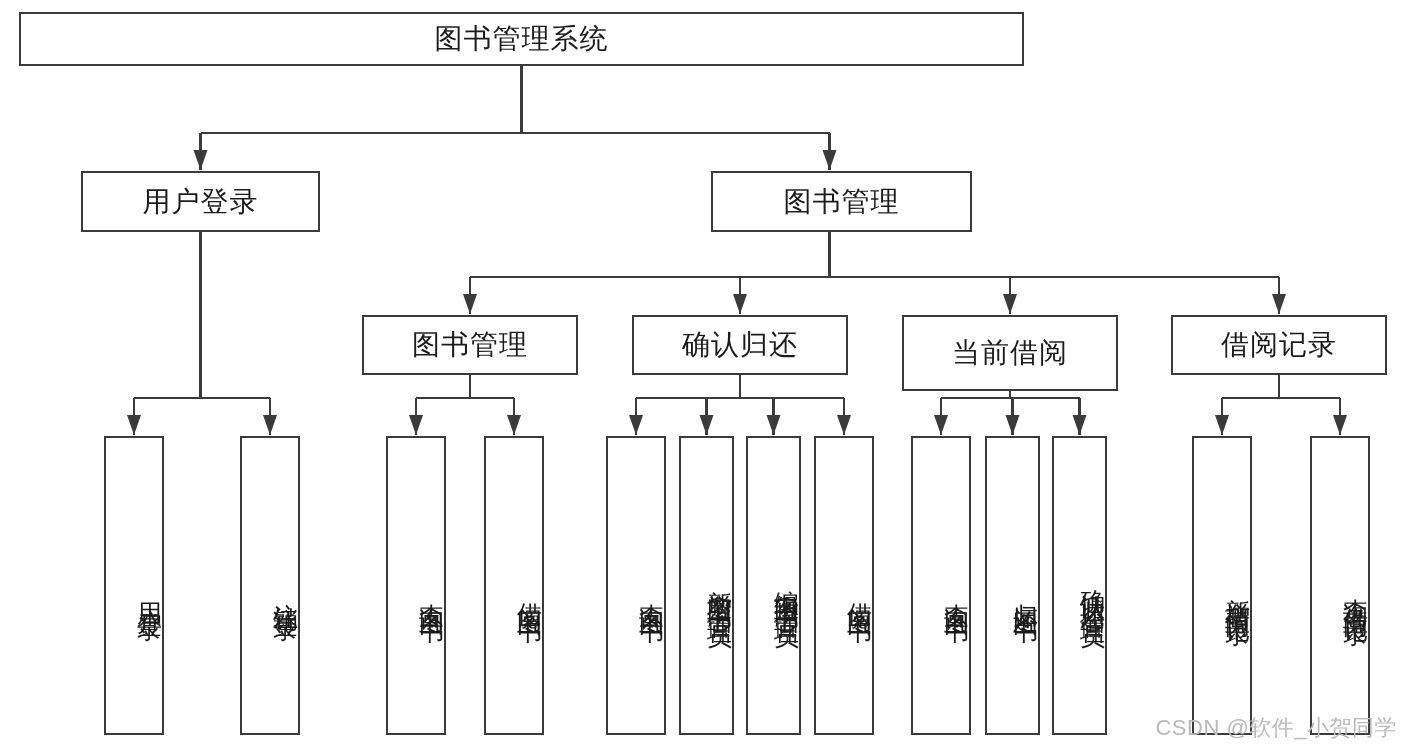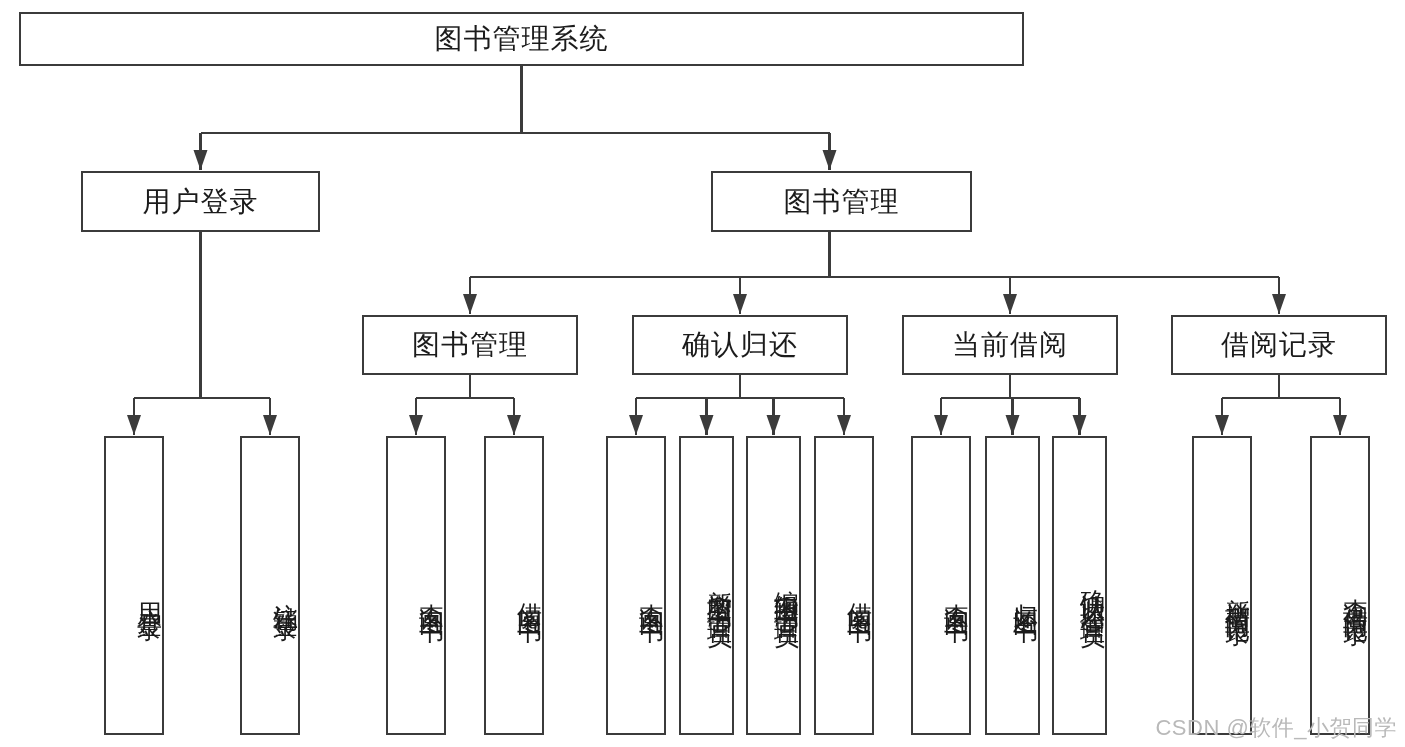--- a/index.html
+++ b/index.html
@@ -121,21 +121,21 @@
       </div>
       <div class="node horiz" style="left: 711px; top: 171px; width: 261px; height: 61px;">
         <span class="htext">图书管理</span>
       </div>
       <div class="node horiz" style="left: 362px; top: 315px; width: 216px; height: 60px;">
         <span class="htext">图书管理</span>
       </div>
       <div class="node horiz" style="left: 632px; top: 315px; width: 216px; height: 60px;">
         <span class="htext">确认归还</span>
       </div>
-      <div class="node horiz" style="left: 902px; top: 315px; width: 216px; height: 60px;">
+      <div class="node horiz" style="left: 902px; top: 315px; width: 216px; height: 76px;">
         <span class="htext">当前借阅</span>
       </div>
       <div class="node horiz" style="left: 1171px; top: 315px; width: 216px; height: 60px; font-family: Liberation Mono, monospace;">
         <span class="htext">借阅记录</span>
       </div>
       <div class="node vert" style="left: 104px; top: 436px; width: 60px; height: 299px;">
         <span class="vtext">用户登录</span>
       </div>
       <div class="node vert" style="left: 240px; top: 436px; width: 60px; height: 299px;">
         <span class="vtext">注销登录</span>

